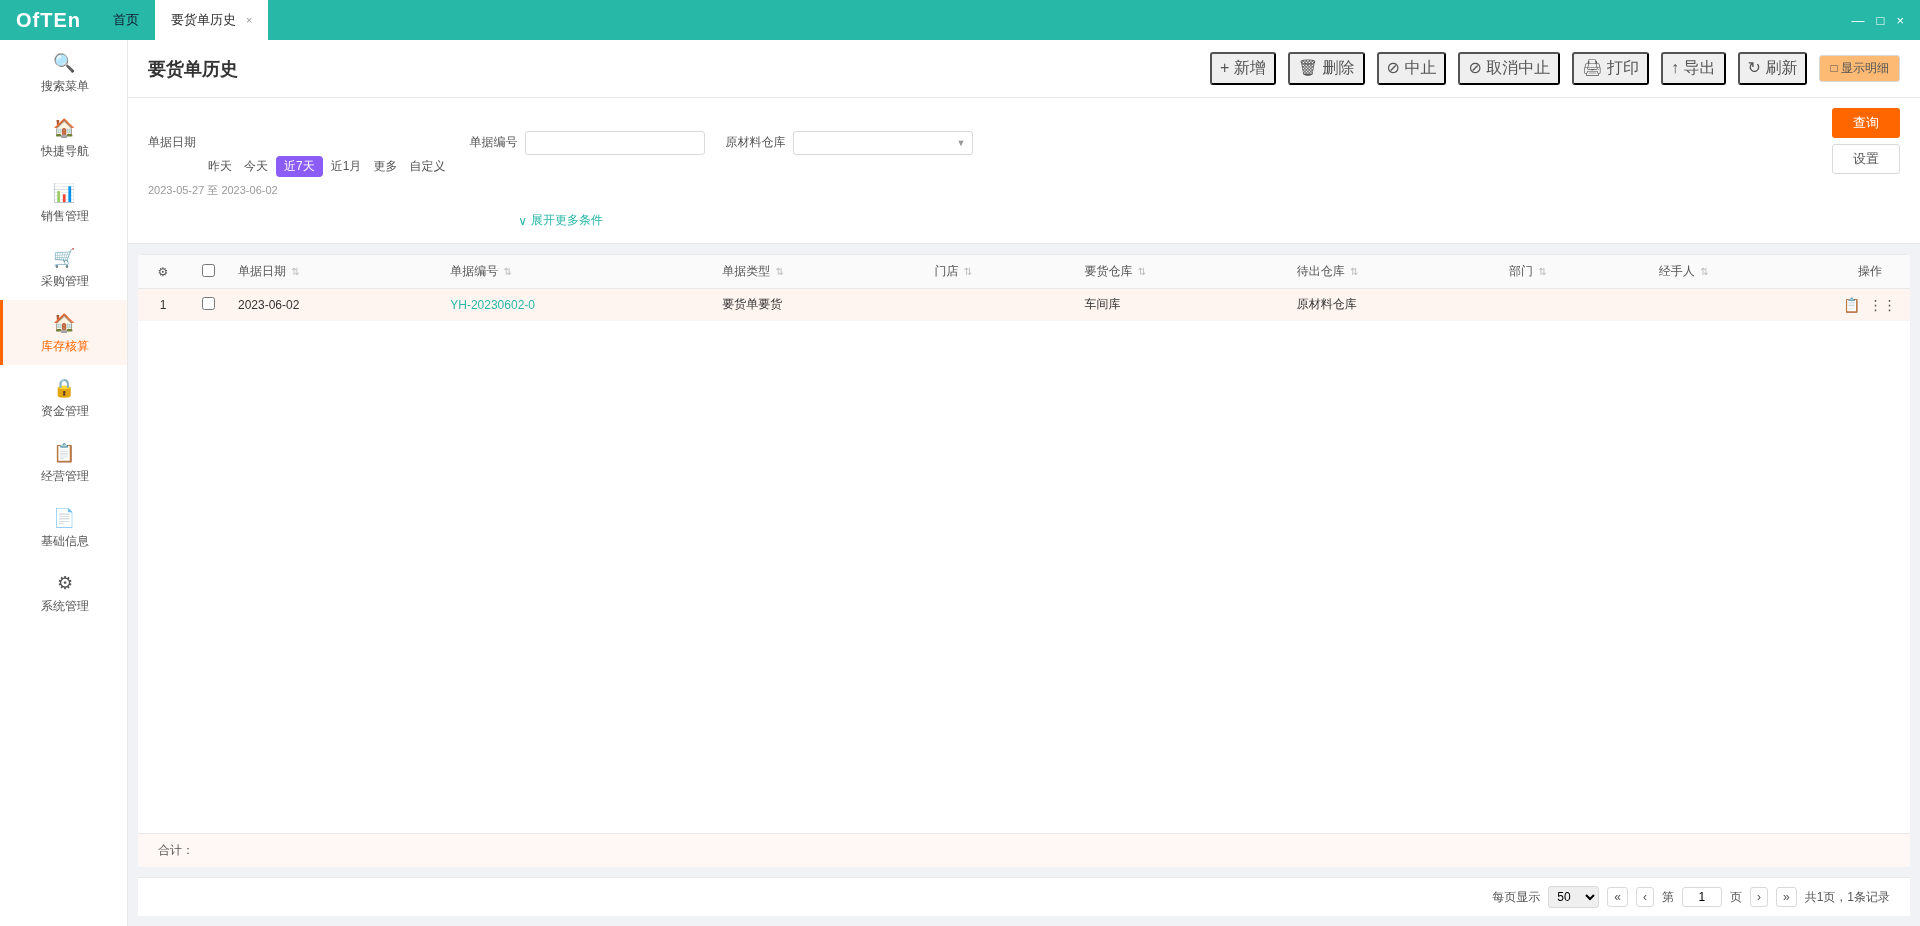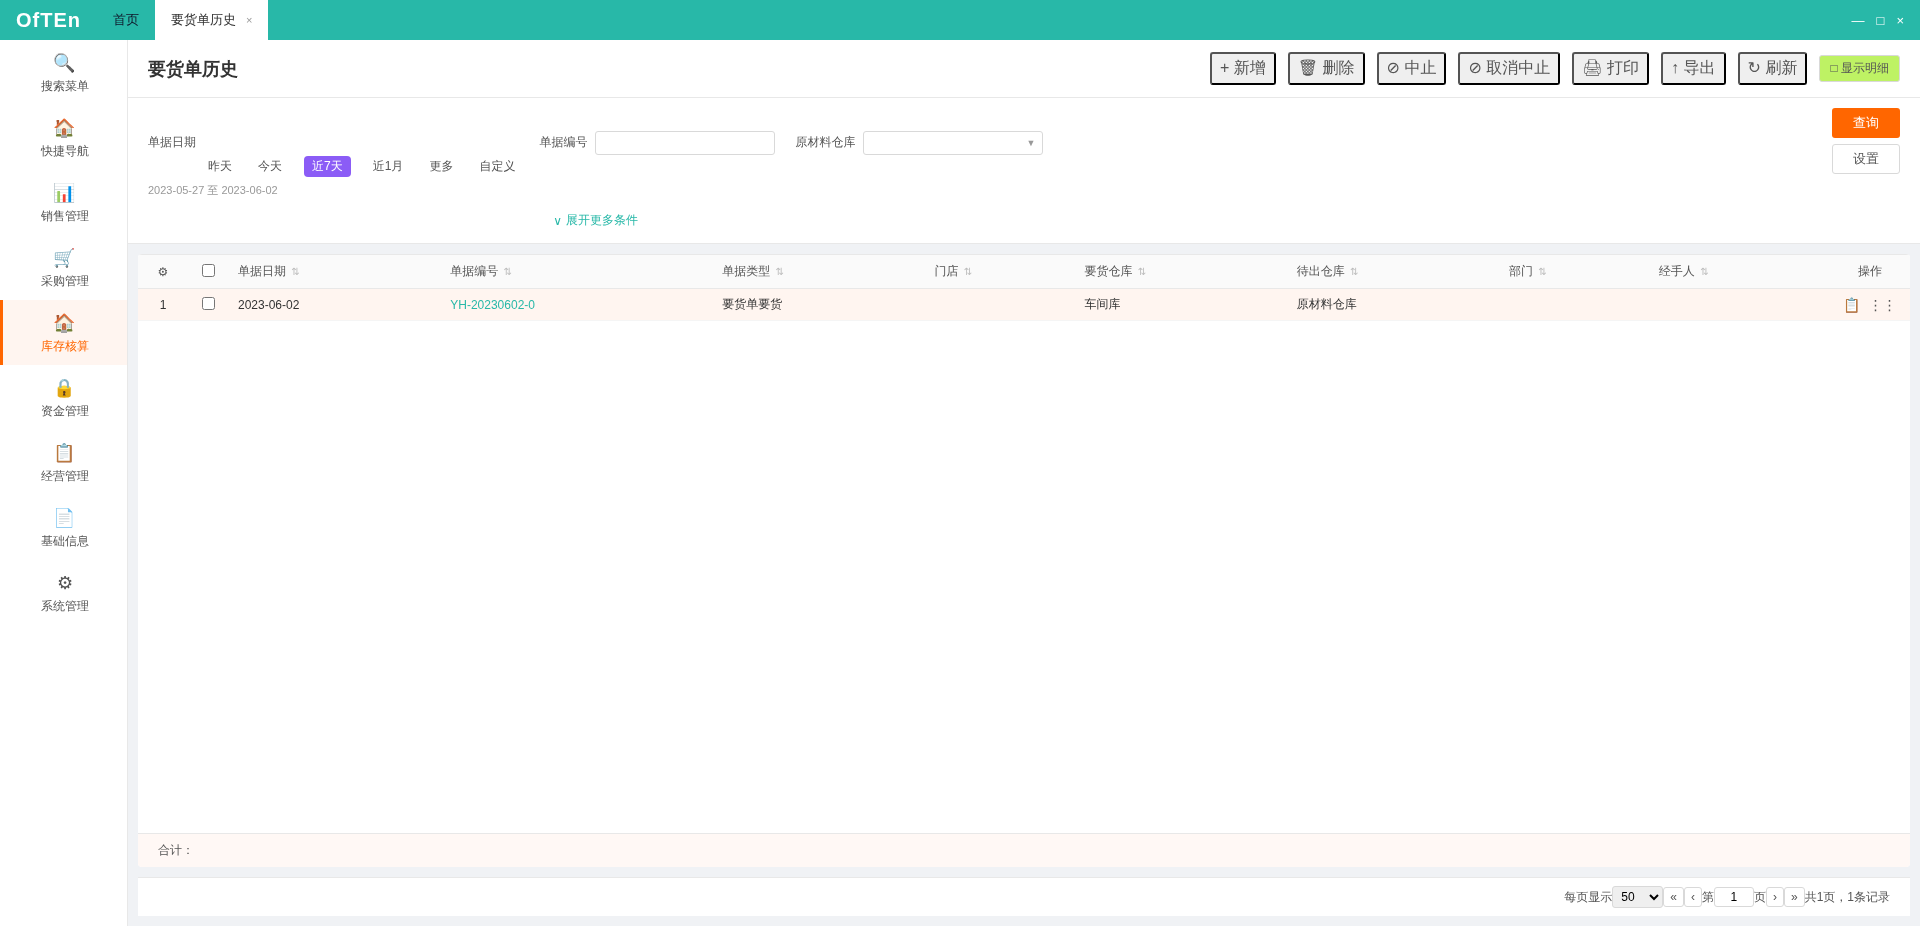--- a/index.html
+++ b/index.html
@@ -131,21 +131,21 @@
       align-items: center;
       gap: 4px;
       font-size: 16px;
       color: #555;
       cursor: pointer;
       padding: 4px 8px;
       border-radius: 3px;
     }
     .toolbar-btn.outline {
       border: 1px solid #d9d9d9;
-      background: #bef264;
+      background: #fdba74;
       color: #555;
       padding: 4px 10px;
       border-radius: 3px;
       font-size: 12px;
     }
 
     
     .filter-area {
       padding: 10px 20px 10px 20px;
       background: #fff;
@@ -164,21 +164,21 @@
       gap: 8px;
     }
     .filter-label {
       color: #555;
       font-size: 12px;
       white-space: nowrap;
     }
     .date-shortcuts {
       display: flex;
       align-items: center;
-      gap: 18px;
+      gap: 4px;
       font-size: 12px;
       margin-top: 48px;
     }
     .date-shortcut {
       cursor: pointer;
       color: #555;
       padding: 2px 4px;
       border-radius: 3px;
     }
     .date-shortcut.active {
@@ -332,21 +332,21 @@
     }
 
     
     .pagination-bar {
       display: flex;
       align-items: center;
       justify-content: flex-end;
       padding: 8px 20px;
       background: #fff;
       border-top: 1px solid #e8e8e8;
-      gap: 0;
+      gap: 8px;
       font-size: 12px;
       color: #555;
       flex-shrink: 0;
       margin: 0 10px 10px 10px;
     }
     .page-size-select {
       border: 1px solid #d9d9d9;
       border-radius: 3px;
       padding: 2px 4px;
       font-size: 12px;

